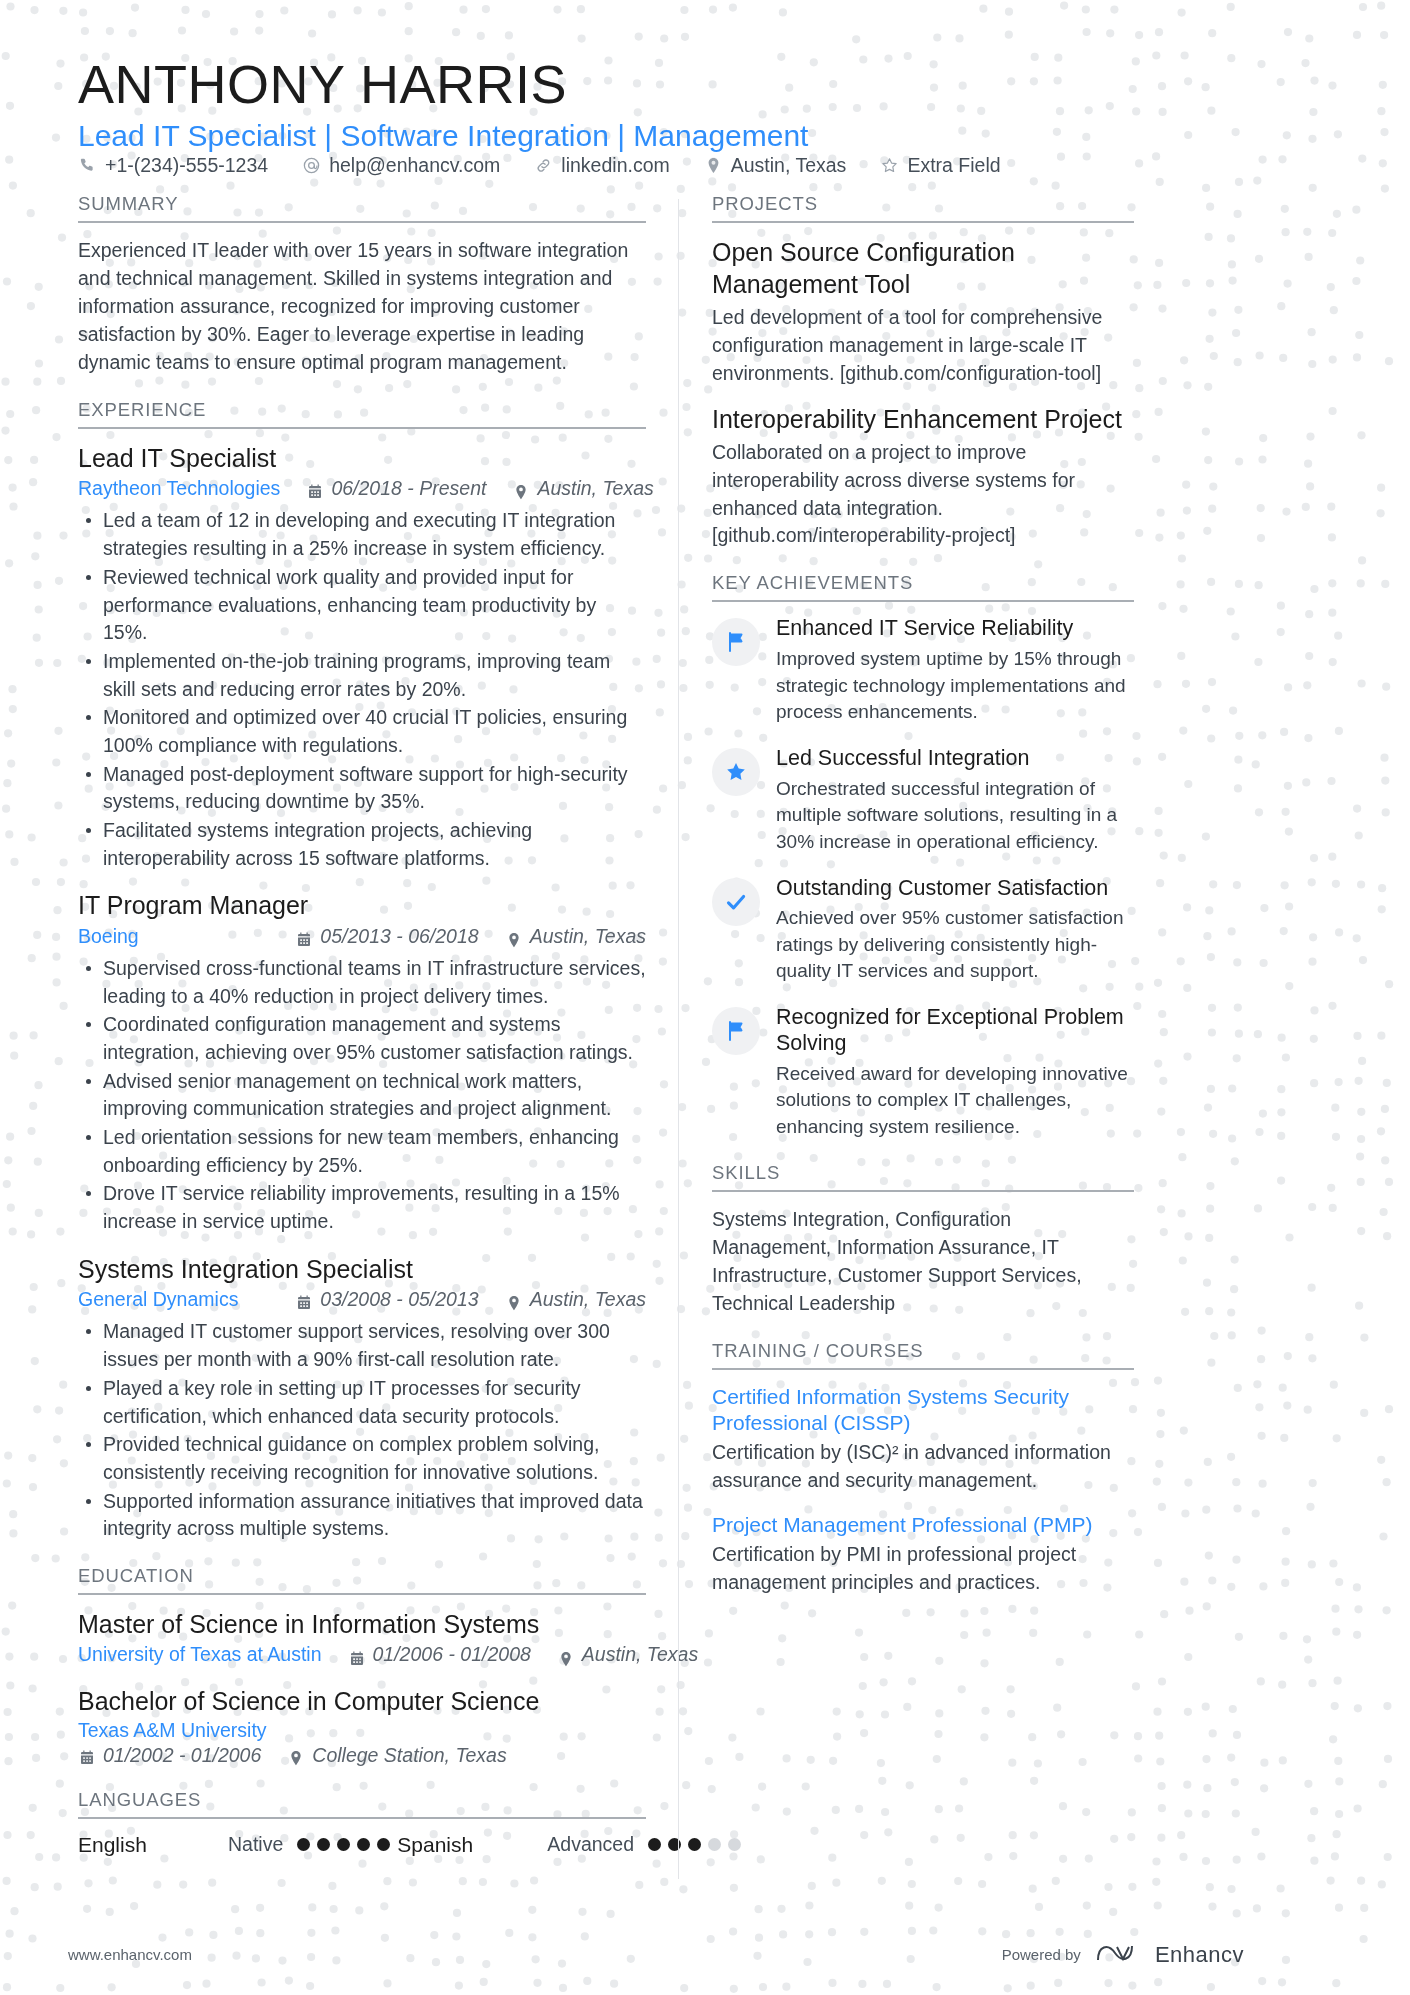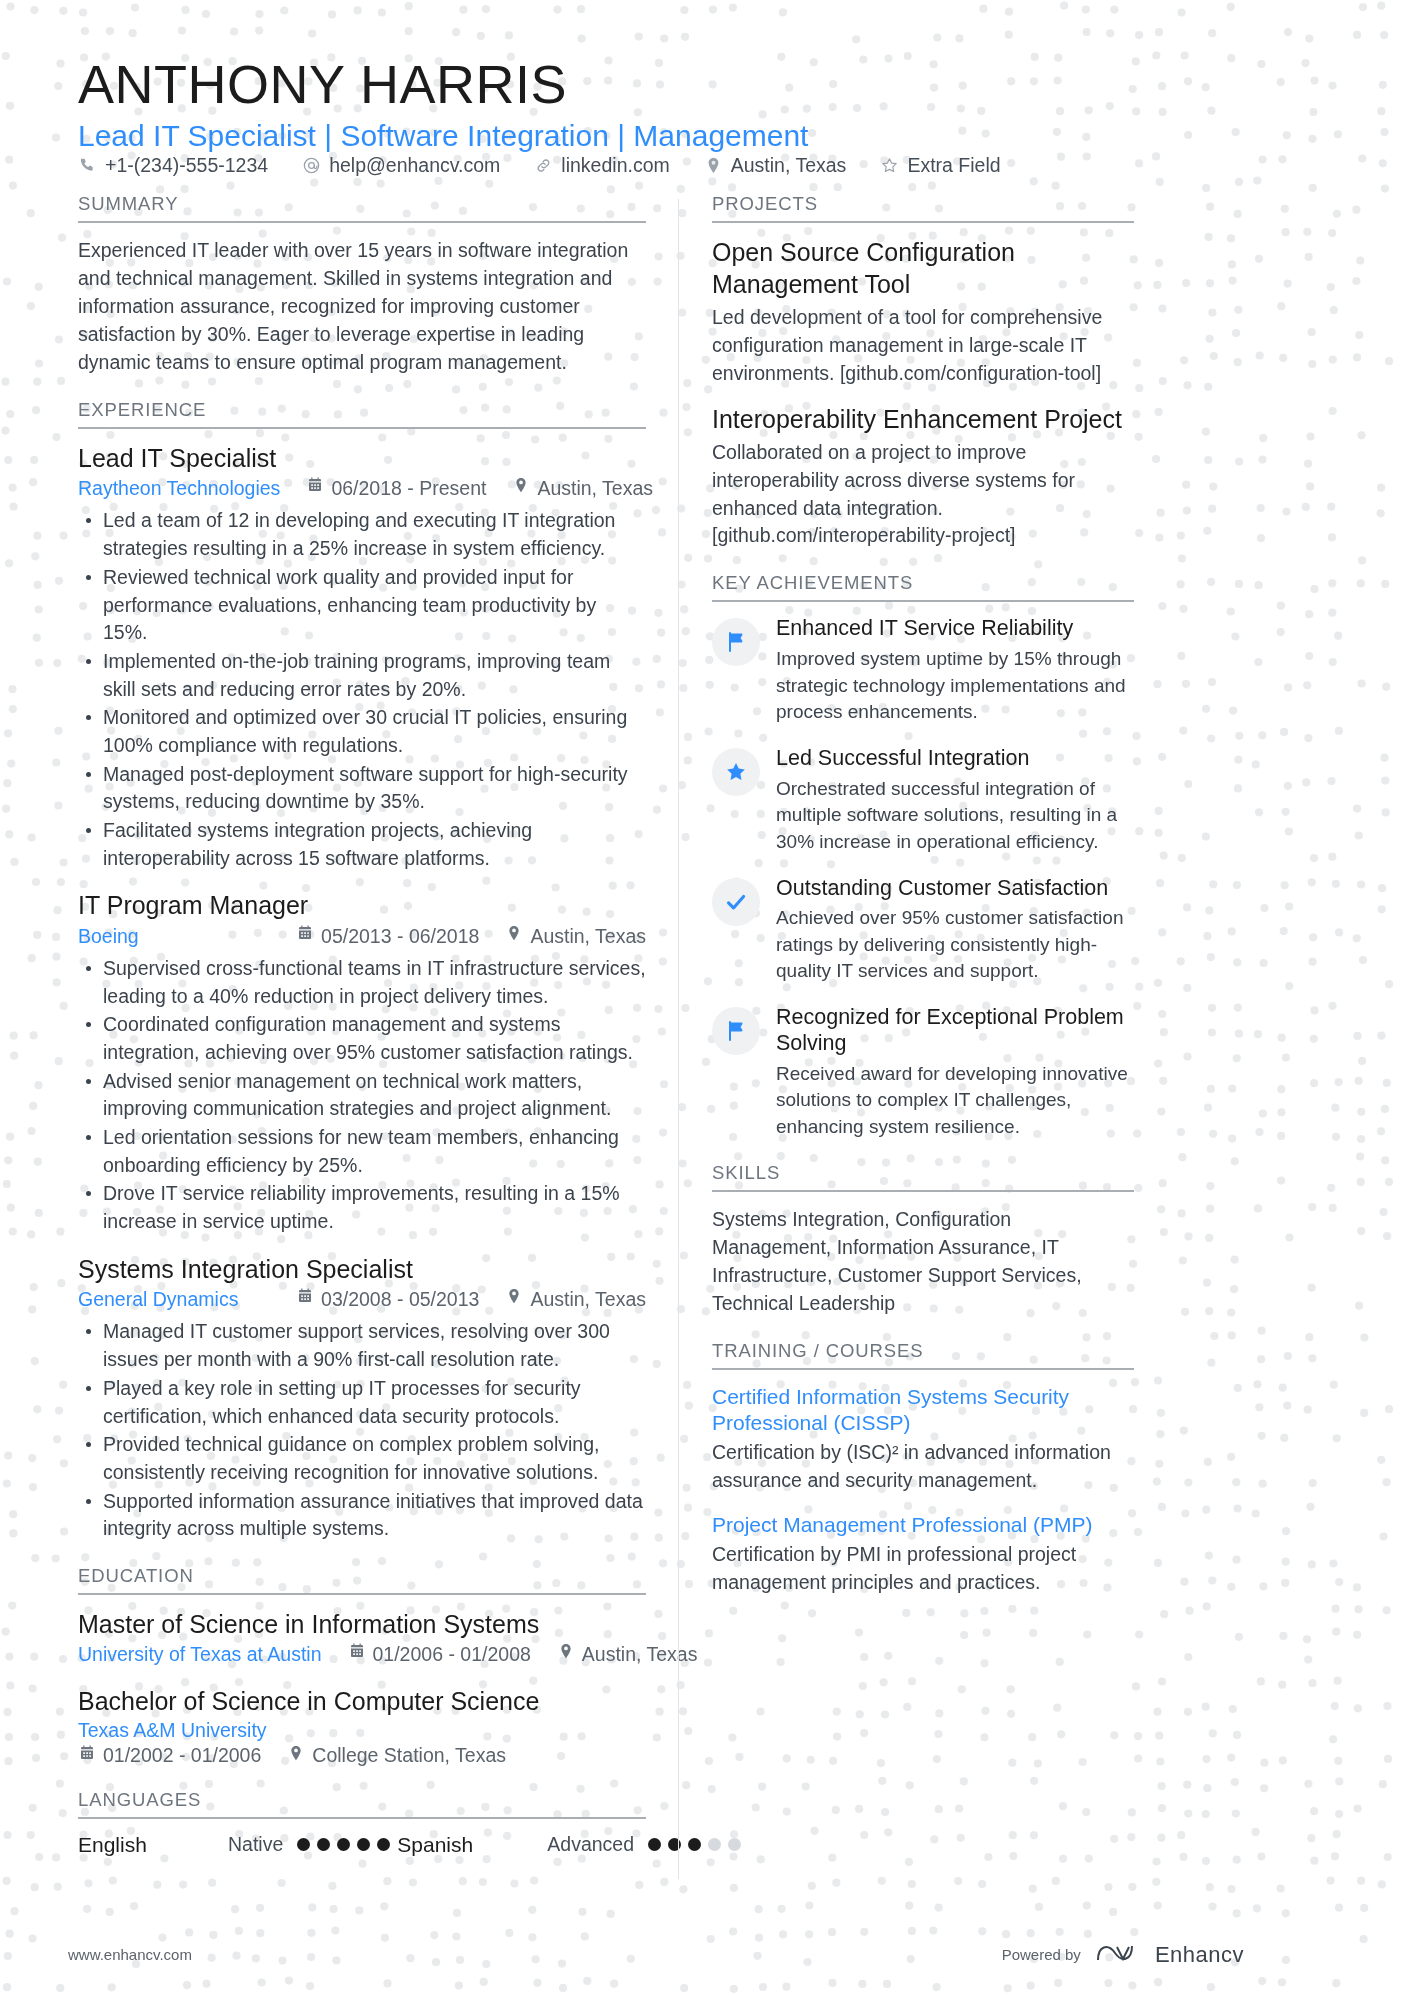--- a/index.html
+++ b/index.html
@@ -108,23 +108,24 @@
   }
   .org { color: #2f8efb; flex: 0 0 auto; }
   .meta-right {
     display: flex;
     align-items: center;
     margin-left: auto;
     color: #5b636c;
   }
   .meta-chunk {
     display: inline-flex;
-    align-items: flex-start;
+    align-items: flex-end;
     margin-left: 26px;
     white-space: nowrap;
+    font-style: italic;
   }
   .meta-chunk .ci { margin-right: 7px; color: #6d757e; display:inline-flex; }
 
   ul.bullets { list-style: none; margin: 0; padding: 0; }
   ul.bullets li {
     position: relative;
     padding-left: 25px;
     font-size: 19.5px;
     line-height: 1.42;
     color: #3b434c;
@@ -2681,21 +2682,21 @@
                         <path d="M12 2.5c-3.4 0-6.2 2.7-6.2 6.1 0 4.6 6.2 12.9 6.2 12.9s6.2-8.3 6.2-12.9c0-3.4-2.8-6.1-6.2-6.1zm0 8.6a2.5 2.5 0 1 1 0-5 2.5 2.5 0 0 1 0 5z"></path>
                       </svg>
                     </span>Austin, Texas
           </span>
         </span>
       </div>
       <ul class="bullets">
         <li>Led a team of 12 in developing and executing IT integration strategies resulting in a 25% increase in system efficiency.</li>
                 <li>Reviewed technical work quality and provided input for performance evaluations, enhancing team productivity by 15%.</li>
                 <li>Implemented on-the-job training programs, improving team skill sets and reducing error rates by 20%.</li>
-                <li>Monitored and optimized over 30 crucial IT policies, ensuring 100% compliance with regulations.</li>
+                <li>Monitored and optimized over 40 crucial IT policies, ensuring 100% compliance with regulations.</li>
                 <li>Managed post-deployment software support for high-security systems, reducing downtime by 35%.</li>
                 <li>Facilitated systems integration projects, achieving interoperability across 15 software platforms.</li>
       </ul>
     </div>
     <div class="entry">
       <div class="entry-title">IT Program Manager</div>
       <div class="entry-meta">
         <span class="org">Boeing</span>
         <span class="meta-right">
           <span class="meta-chunk">

